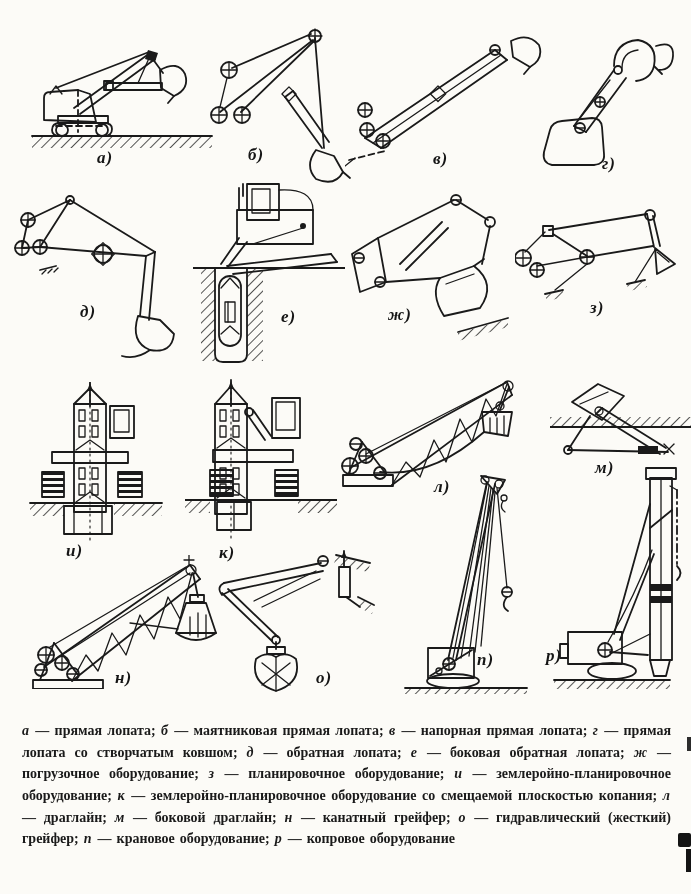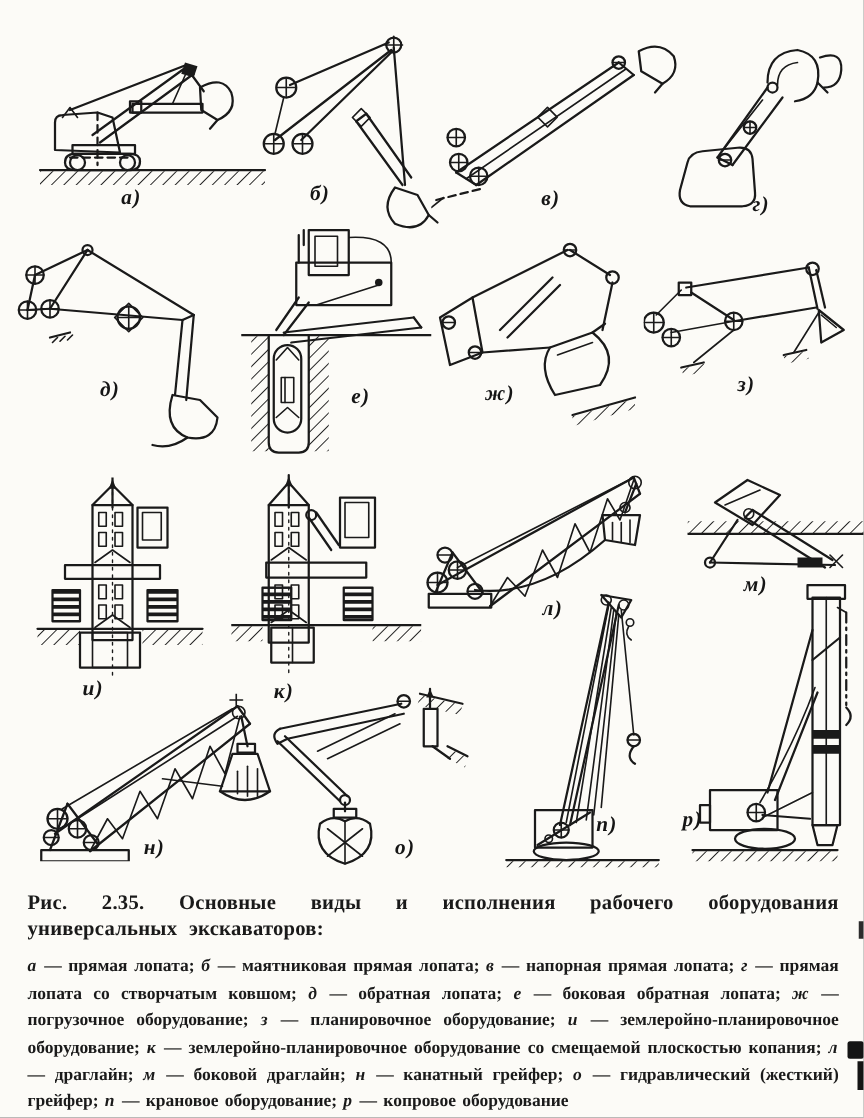--- a/index.html
+++ b/index.html
@@ -535,21 +535,20 @@
   <span class="dlabel" style="left:66px;top:541px">и)</span>
   <span class="dlabel" style="left:219px;top:543px">к)</span>
   <span class="dlabel" style="left:434px;top:477px">л)</span>
   <span class="dlabel" style="left:595px;top:458px">м)</span>
   <span class="dlabel" style="left:115px;top:668px">н)</span>
   <span class="dlabel" style="left:316px;top:668px">о)</span>
   <span class="dlabel" style="left:477px;top:650px">п)</span>
   <span class="dlabel" style="left:546px;top:646px">р)</span>
 
   <div class="caption">
-    <p class="cap-title"><span>Рис. 2.35.</span> <span>Основные виды и исполнения рабочего оборудования универсальных экскаваторов:</span></p>
     <p class="legend"><span><i>а</i> — прямая лопата; </span><span><i>б</i> — маятниковая прямая лопата; </span><span><i>в</i> — напорная прямая лопата; </span><span><i>г</i> — прямая лопата со створчатым ковшом; </span><span><i>д</i> — обратная лопата; </span><span><i>е</i> — боковая обратная лопата; </span><span><i>ж</i> — погрузочное оборудование; </span><span><i>з</i> — планировочное оборудование; </span><span><i>и</i> — землеройно-планировочное оборудование; </span><span><i>к</i> — землеройно-планировочное оборудование со смещаемой плоскостью копания; </span><span><i>л</i> — драглайн; </span><span><i>м</i> — боковой драглайн; </span><span><i>н</i> — канатный грейфер; </span><span><i>о</i> — гидравлический (жесткий) грейфер; </span><span><i>п</i> — крановое оборудование; </span><span><i>р</i> — копровое оборудование</span></p>
   </div>
 
   <div class="artifact art1"></div>
   <div class="artifact art2"></div>
   <div class="artifact art3"></div>
 
 </div>
 
 </body></html>

